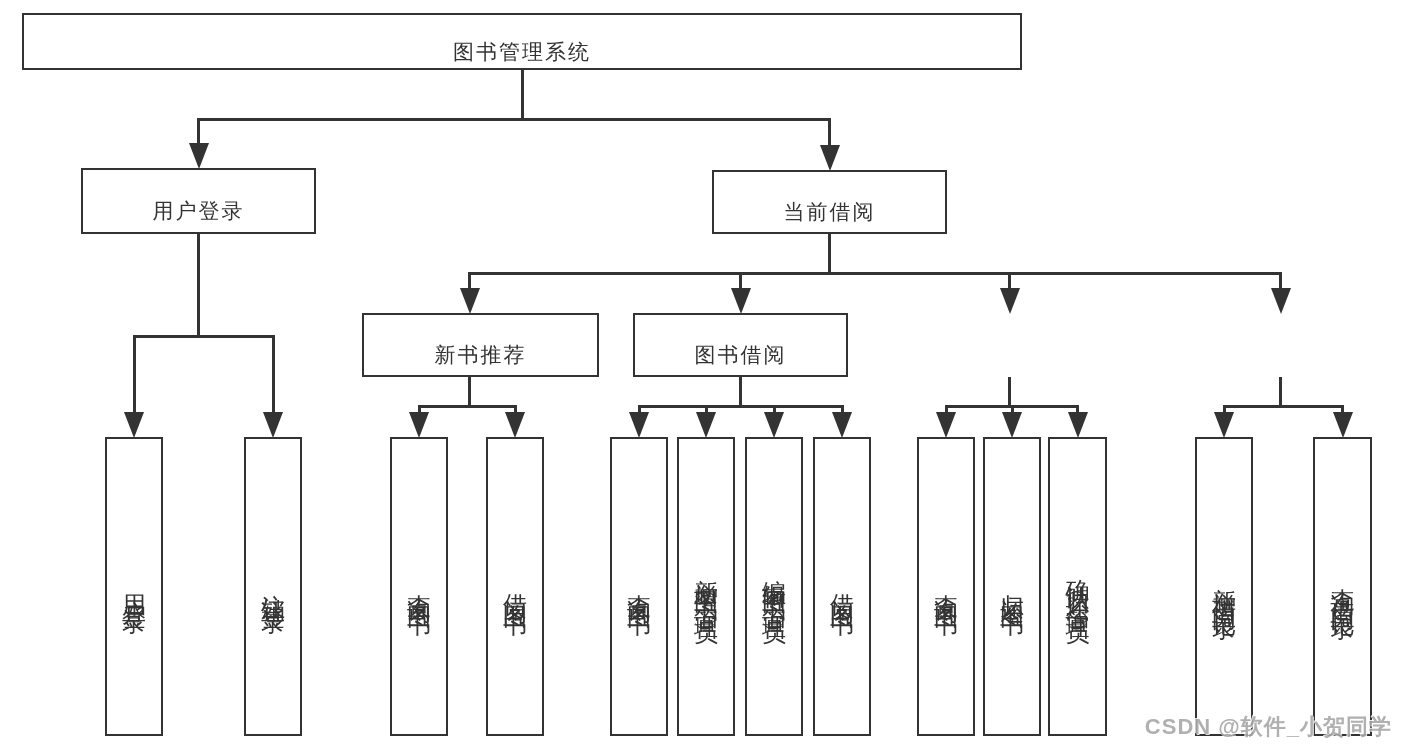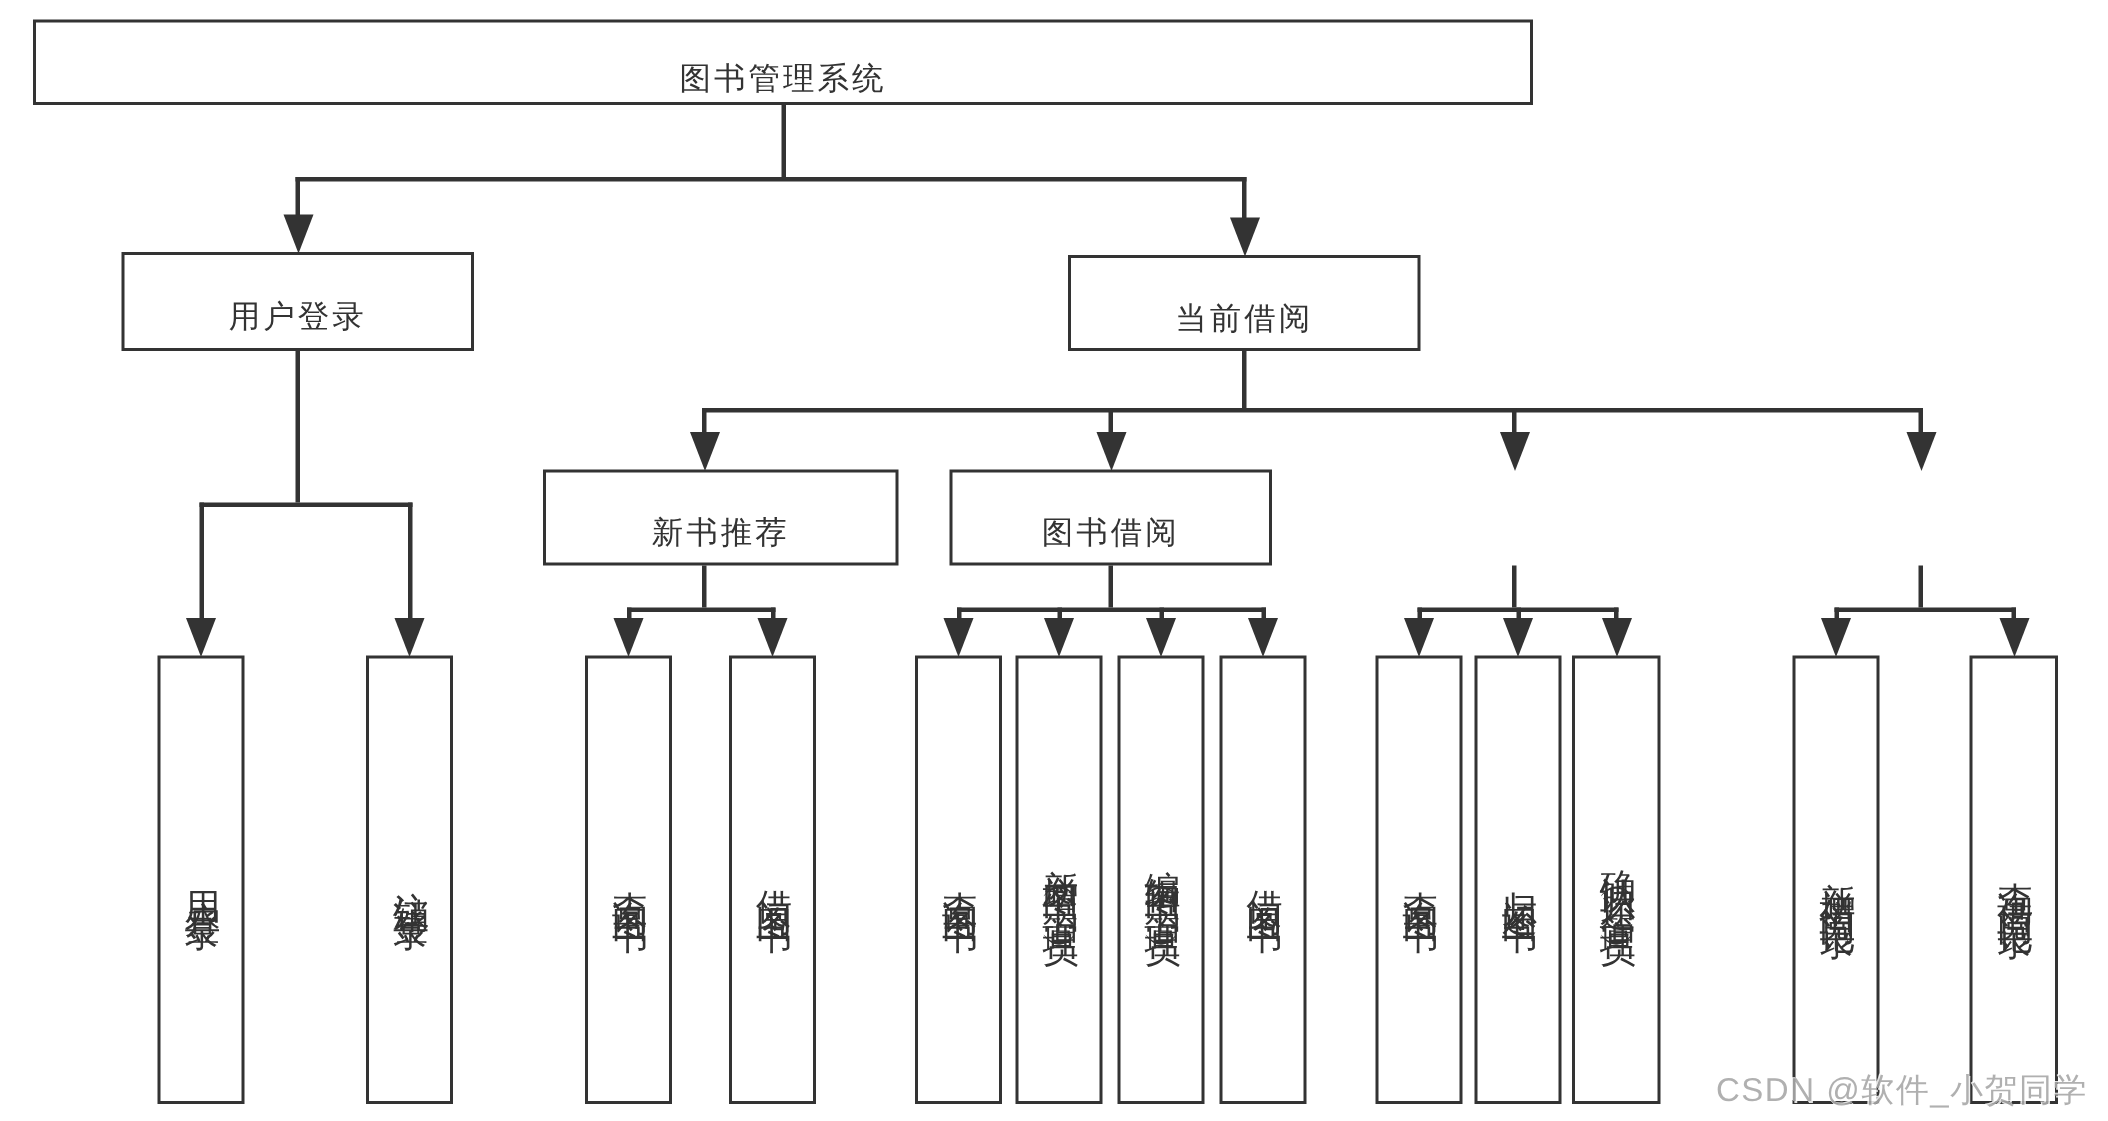--- a/index.html
+++ b/index.html
@@ -46,20 +46,21 @@
   .watermark {
     position:absolute;
     right:13px; bottom:5px;
     font-size:22px;
     color:var(--wm);
     opacity:.9;
     letter-spacing:1px;
     text-shadow:1px 1px 0 rgba(255,255,255,.95), -1px -1px 0 rgba(255,255,255,.95);
     z-index:6;
     white-space:nowrap;
+    font-weight:bold;
   }
 </style>
 </head>
 <body>
 
 <div id="stage">
   <span class="watermark">CSDN @软件_小贺同学</span>
 <div class="node h" style="left: 22px; top: 13px; width: 1000px; height: 57px;">
       <span class="lbl">图书管理系统</span>
     </div>

